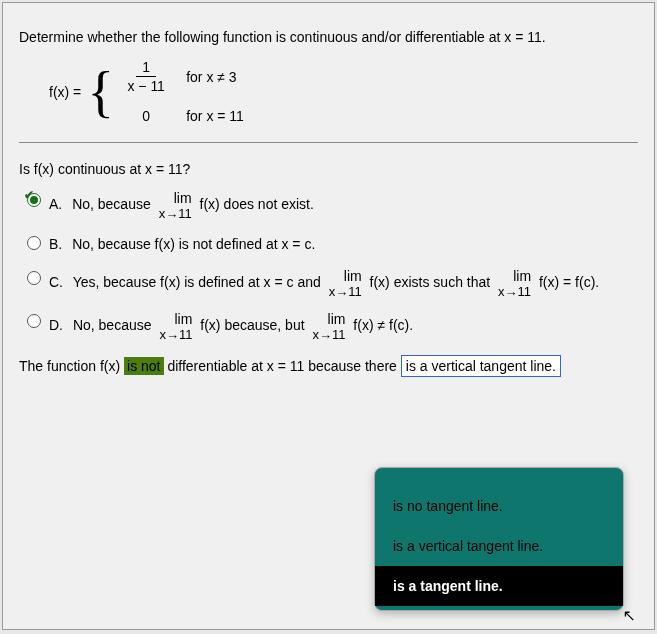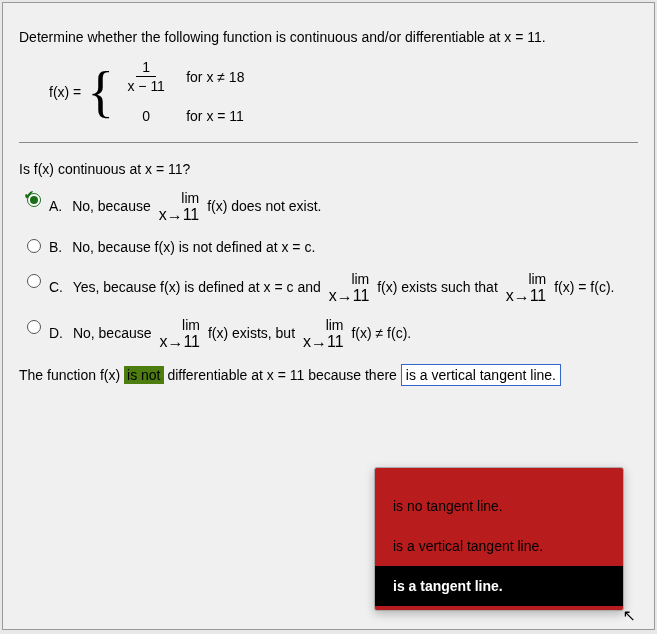--- a/index.html
+++ b/index.html
@@ -91,43 +91,43 @@
     .opt-body { flex: 1; line-height: 1.5; }
     .lim-block {
       display: inline-flex;
       flex-direction: column;
       align-items: flex-end;
       vertical-align: middle;
       margin: 0 4px;
       line-height: 1;
     }
     .lim-block .lim-top { font-size: 14px; }
-    .lim-block .lim-bottom { font-size: 16px; margin-top: 2px;}
+    .lim-block .lim-bottom { font-size: 13px; margin-top: 2px;}
     .fill-sentence {
       margin-top: 12px;
       line-height: 1.6;
     }
     .highlight-box {
       background: #4d7c0f;
       padding: 1px 3px;
     }
     .answer-box {
       border: 1.5px solid #3366cc;
       padding: 2px 4px;
       background: #fff;
     }
     .dropdown-panel {
       position: absolute;
       right: 30px;
       bottom: 18px;
       width: 250px;
-      background: #b91c1c;
+      background: #0f766e;
       border: 1px solid #aaa;
       box-shadow: 0 3px 10px rgba(0,0,0,0.25);
-      border-radius: 3px;
+      border-radius: 8px;
       padding: 18px 0 4px;
     }
     .dd-item {
       padding: 12px 18px;
       cursor: pointer;
       font-size: 14px;
     }
     .dd-item.selected {
       background: #000;
       color: #fff;
@@ -150,21 +150,21 @@
 
   <div class="function-def">
     <span class="fx-label">f(x) =</span>
     <span class="brace">{</span>
     <div class="cases">
       <div class="case-row">
         <span class="frac">
           <span class="num">1</span>
           <span class="den">x − 11</span>
         </span>
-        <span class="cond">for x ≠ 18</span>
+        <span class="cond">for x ≠ 3</span>
       </div>
       <div class="case-row">
         <span class="zero-val">0</span>
         <span class="cond">for x = 11</span>
       </div>
     </div>
   </div>
 
   <hr class="divider">
 
@@ -215,21 +215,21 @@
 
     <div class="opt-row">
       <span class="radio-icon"></span>
       <div class="opt-body">
         <span class="opt-label">D.</span>
         <span>No, because</span>
         <span class="lim-block">
           <span class="lim-top">lim</span>
           <span class="lim-bottom">x→11</span>
         </span>
-        <span>f(x) exists, but</span>
+        <span>f(x) because, but</span>
         <span class="lim-block">
           <span class="lim-top">lim</span>
           <span class="lim-bottom">x→11</span>
         </span>
         <span>f(x) ≠ f(c).</span>
       </div>
     </div>
 
   </div>
 

